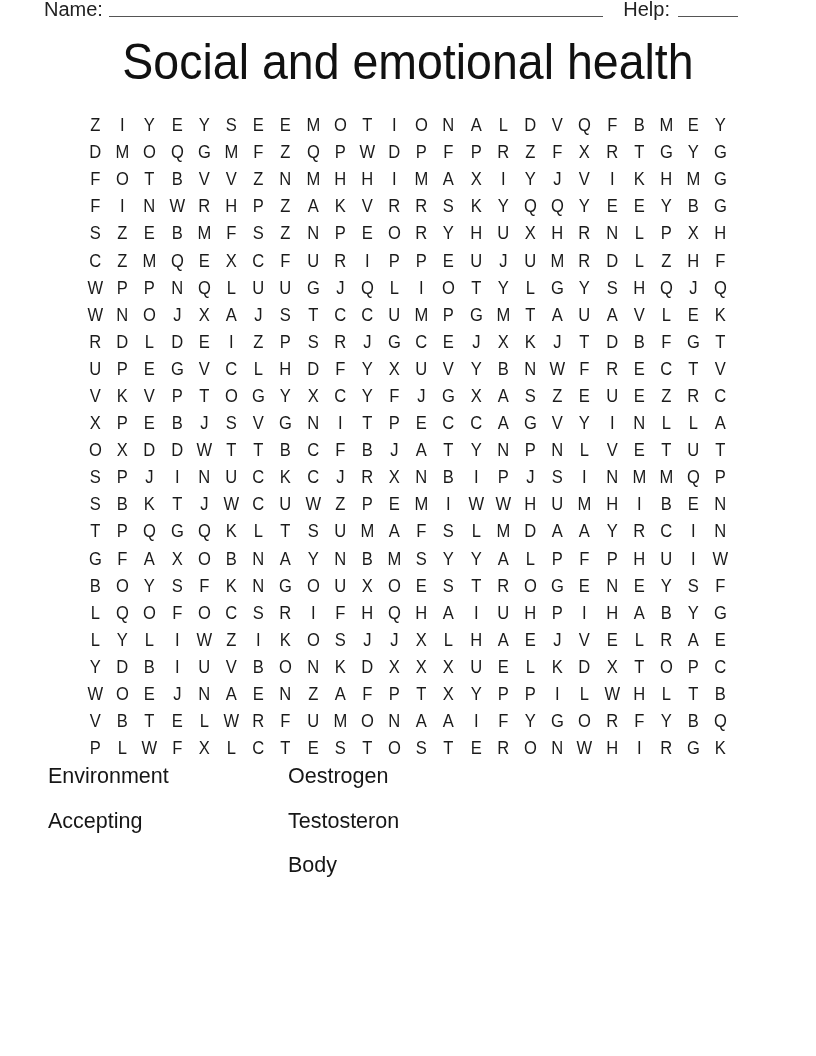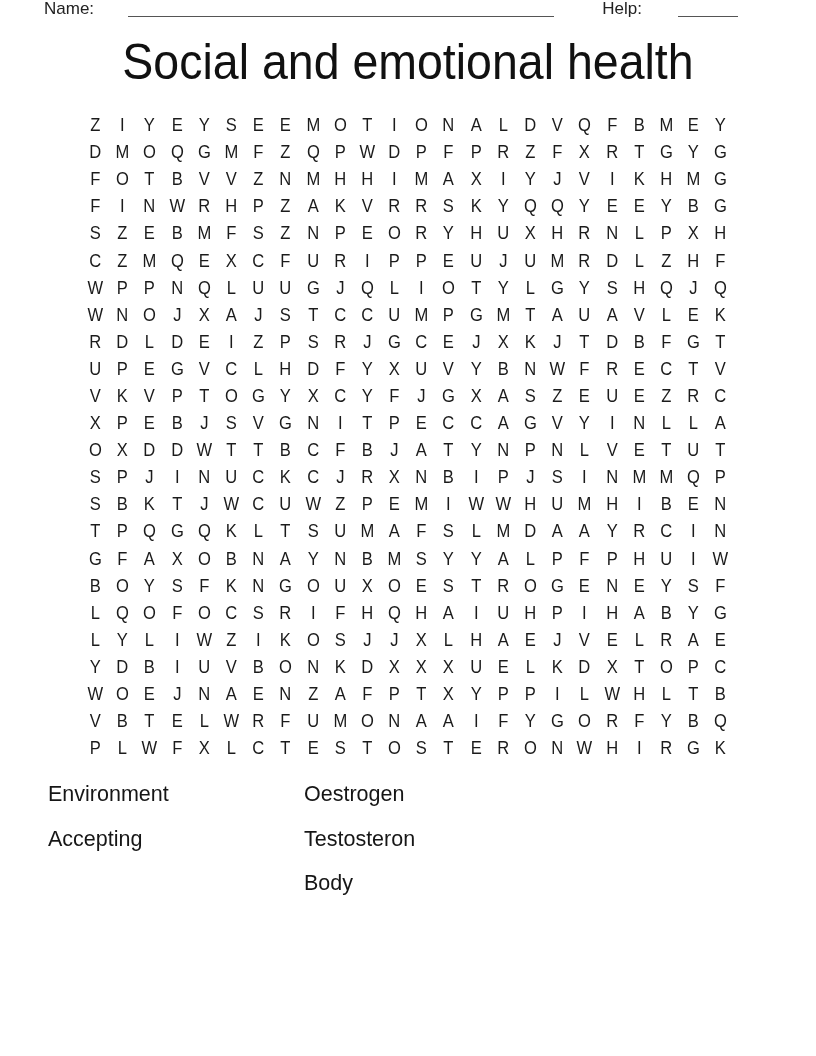--- a/index.html
+++ b/index.html
@@ -14,23 +14,22 @@
   }
 
   
   .header {
     position: absolute;
     top: 1px;
     left: 44px;
     right: 78px;
     display: flex;
     align-items: center;
-    font-size: 17px;
+    font-size: 20px;
     color: #222222;
-    gap: 28px;
   }
   .header .label { line-height: 16px; white-space: nowrap; }
   .fill-line {
     display: inline-block;
     border-bottom: 1.5px solid #555555;
     height: 15px;
   }
   .name-line { flex: 1; margin-left: 6px; margin-right: 20px; }
   .date-line { width: 60px; margin-left: 8px; }
 
@@ -65,24 +64,23 @@
     justify-content: center;
     font-size: 18px;
     font-weight: 400;
     color: #1b1b1b;
     transform: scaleX(0.92);
   }
 
   
   .word-list {
     position: absolute;
-    top: 780px;
+    top: 762px;
     left: 48px;
     display: flex;
-    gap: 16px;
   }
   .word-col { width: 240px; }
   .word {
     height: 44.5px;
     font-size: 21.5px;
     color: #161616;
     line-height: 28px;
   }
 </style>
 </head>

